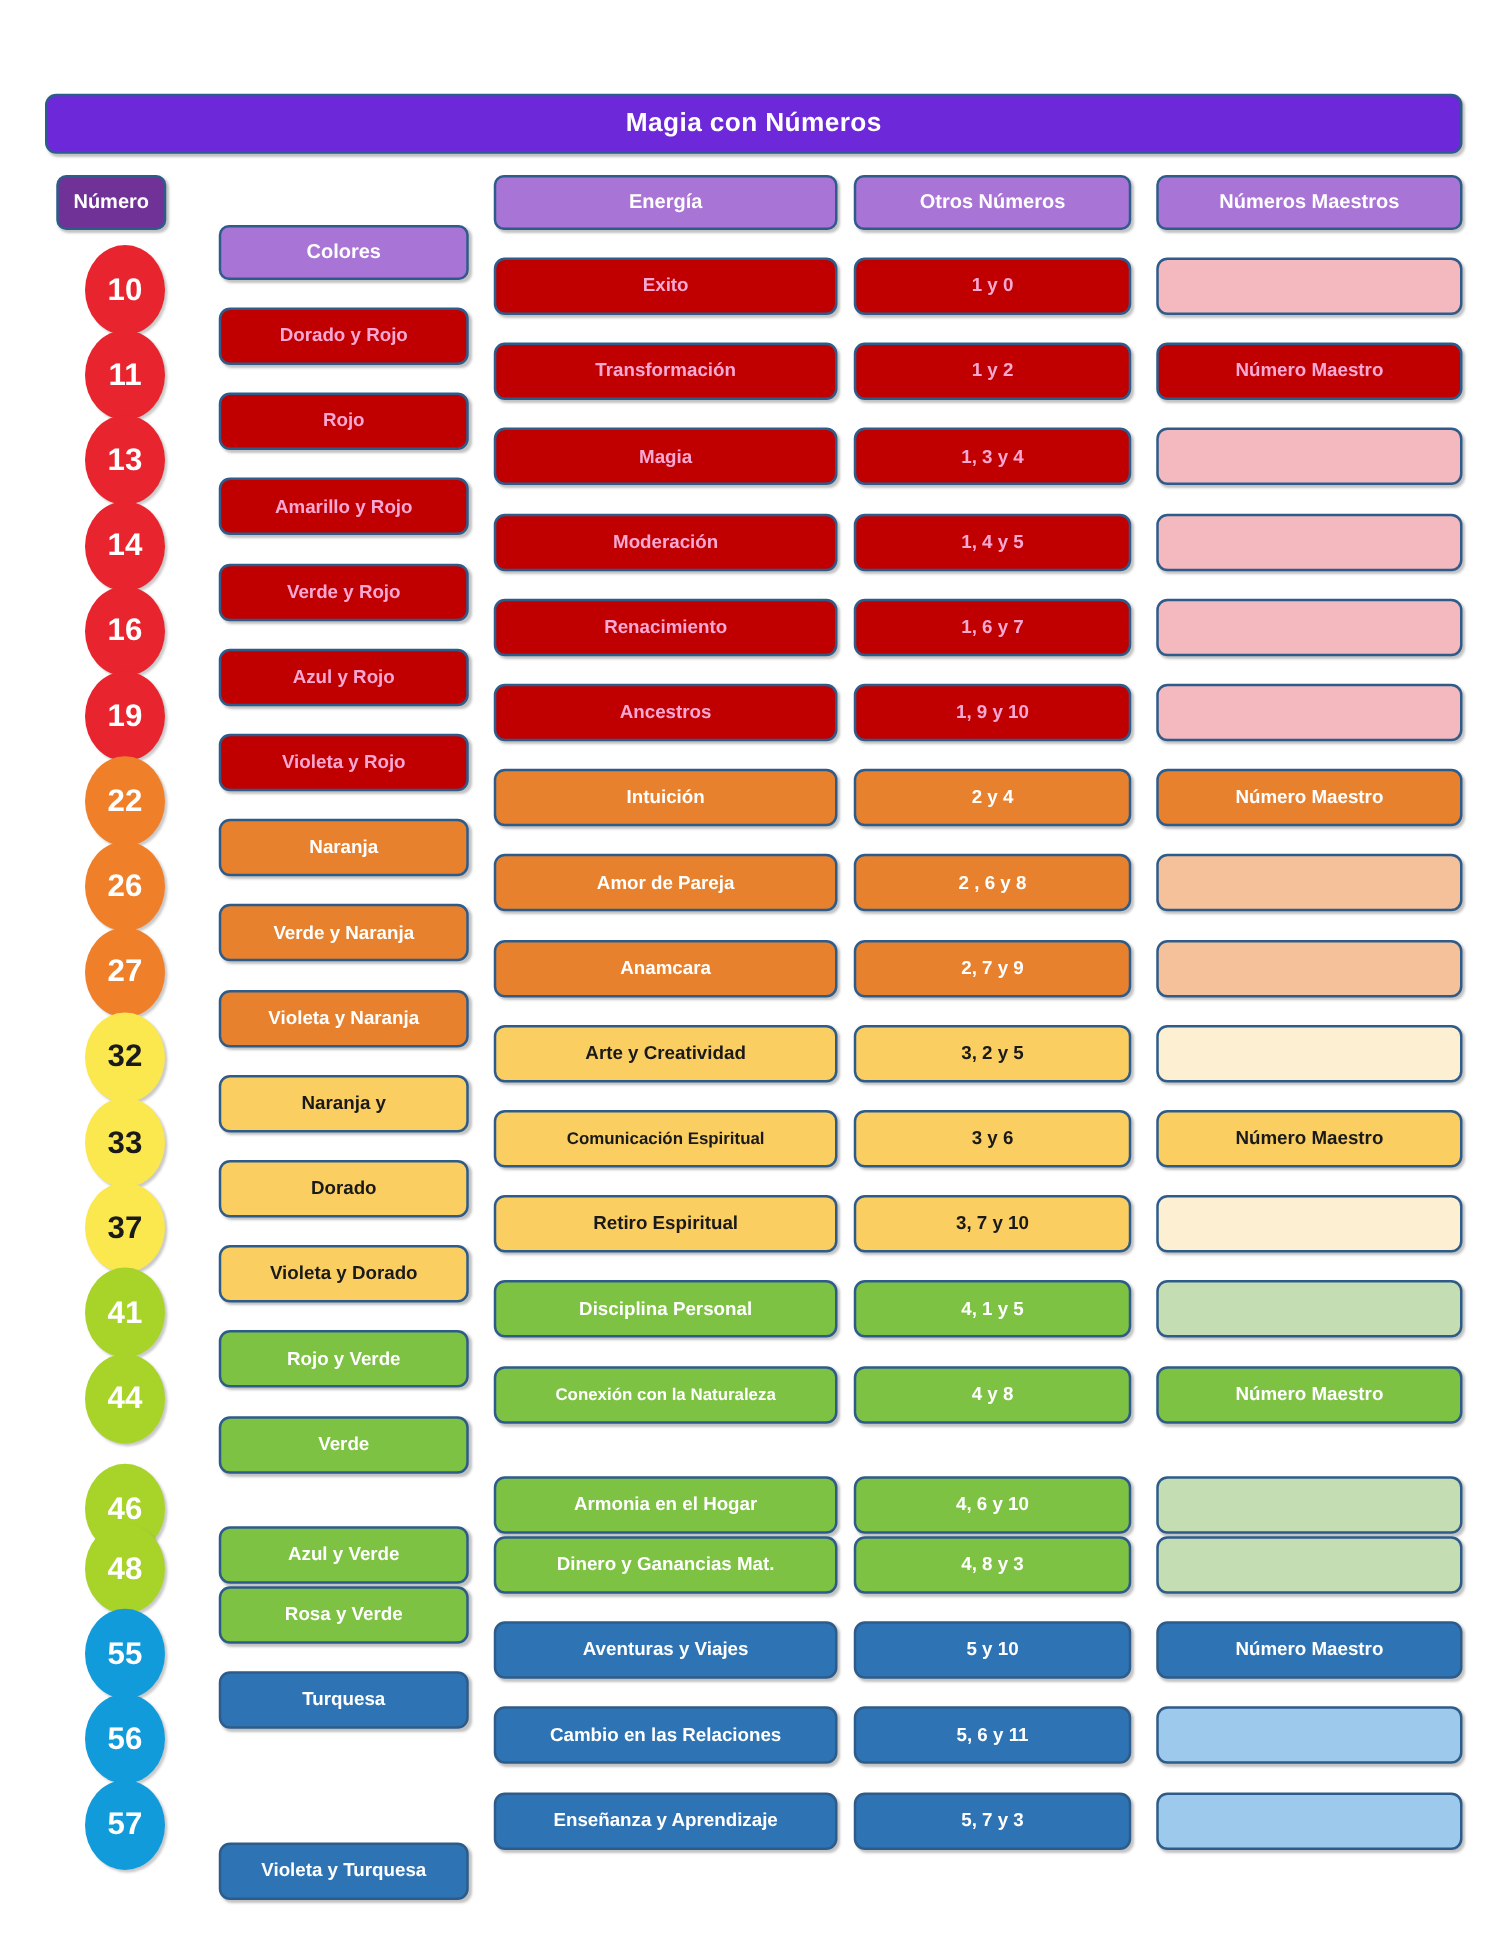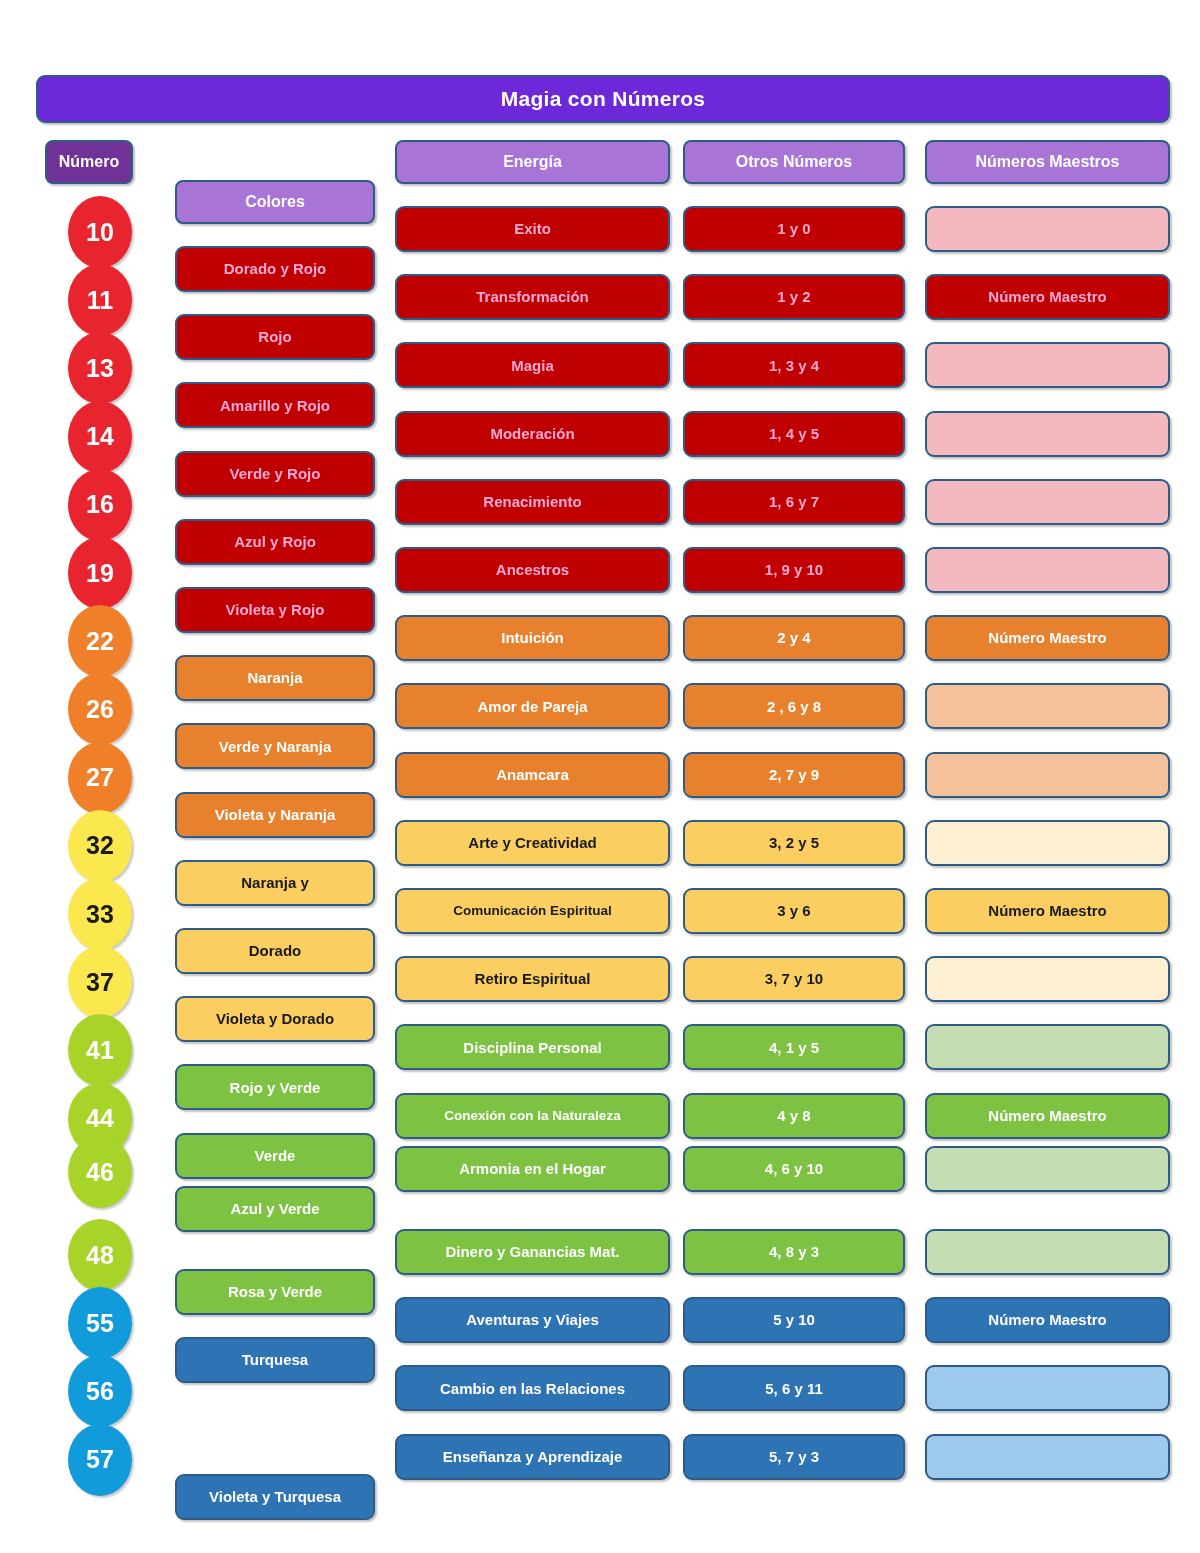--- a/index.html
+++ b/index.html
@@ -241,21 +241,21 @@
         <div class="cell col-otros t-green">4, 1 y 5</div>
         <div class="cell col-maestros e-green"></div>
       </div>
       <div class="row" style="top: 1082.6px;">
         <div class="num-bubble b-green">44</div>
         <div class="cell col-colores t-green">Verde</div>
         <div class="cell col-energia t-green small">Conexión con la Naturaleza</div>
         <div class="cell col-otros t-green">4 y 8</div>
         <div class="cell col-maestros t-green">Número Maestro</div>
       </div>
-      <div class="row" style="top: 1136px;">
+      <div class="row" style="top: 1171px;">
         <div class="num-bubble b-green">46</div>
         <div class="cell col-colores t-green">Azul y Verde</div>
         <div class="cell col-energia t-green">Armonia en el Hogar</div>
         <div class="cell col-otros t-green">4, 6 y 10</div>
         <div class="cell col-maestros e-green"></div>
       </div>
       <div class="row" style="top: 1219px;">
         <div class="num-bubble b-green">48</div>
         <div class="cell col-colores t-green">Rosa y Verde</div>
         <div class="cell col-energia t-green">Dinero y Ganancias Mat.</div>

